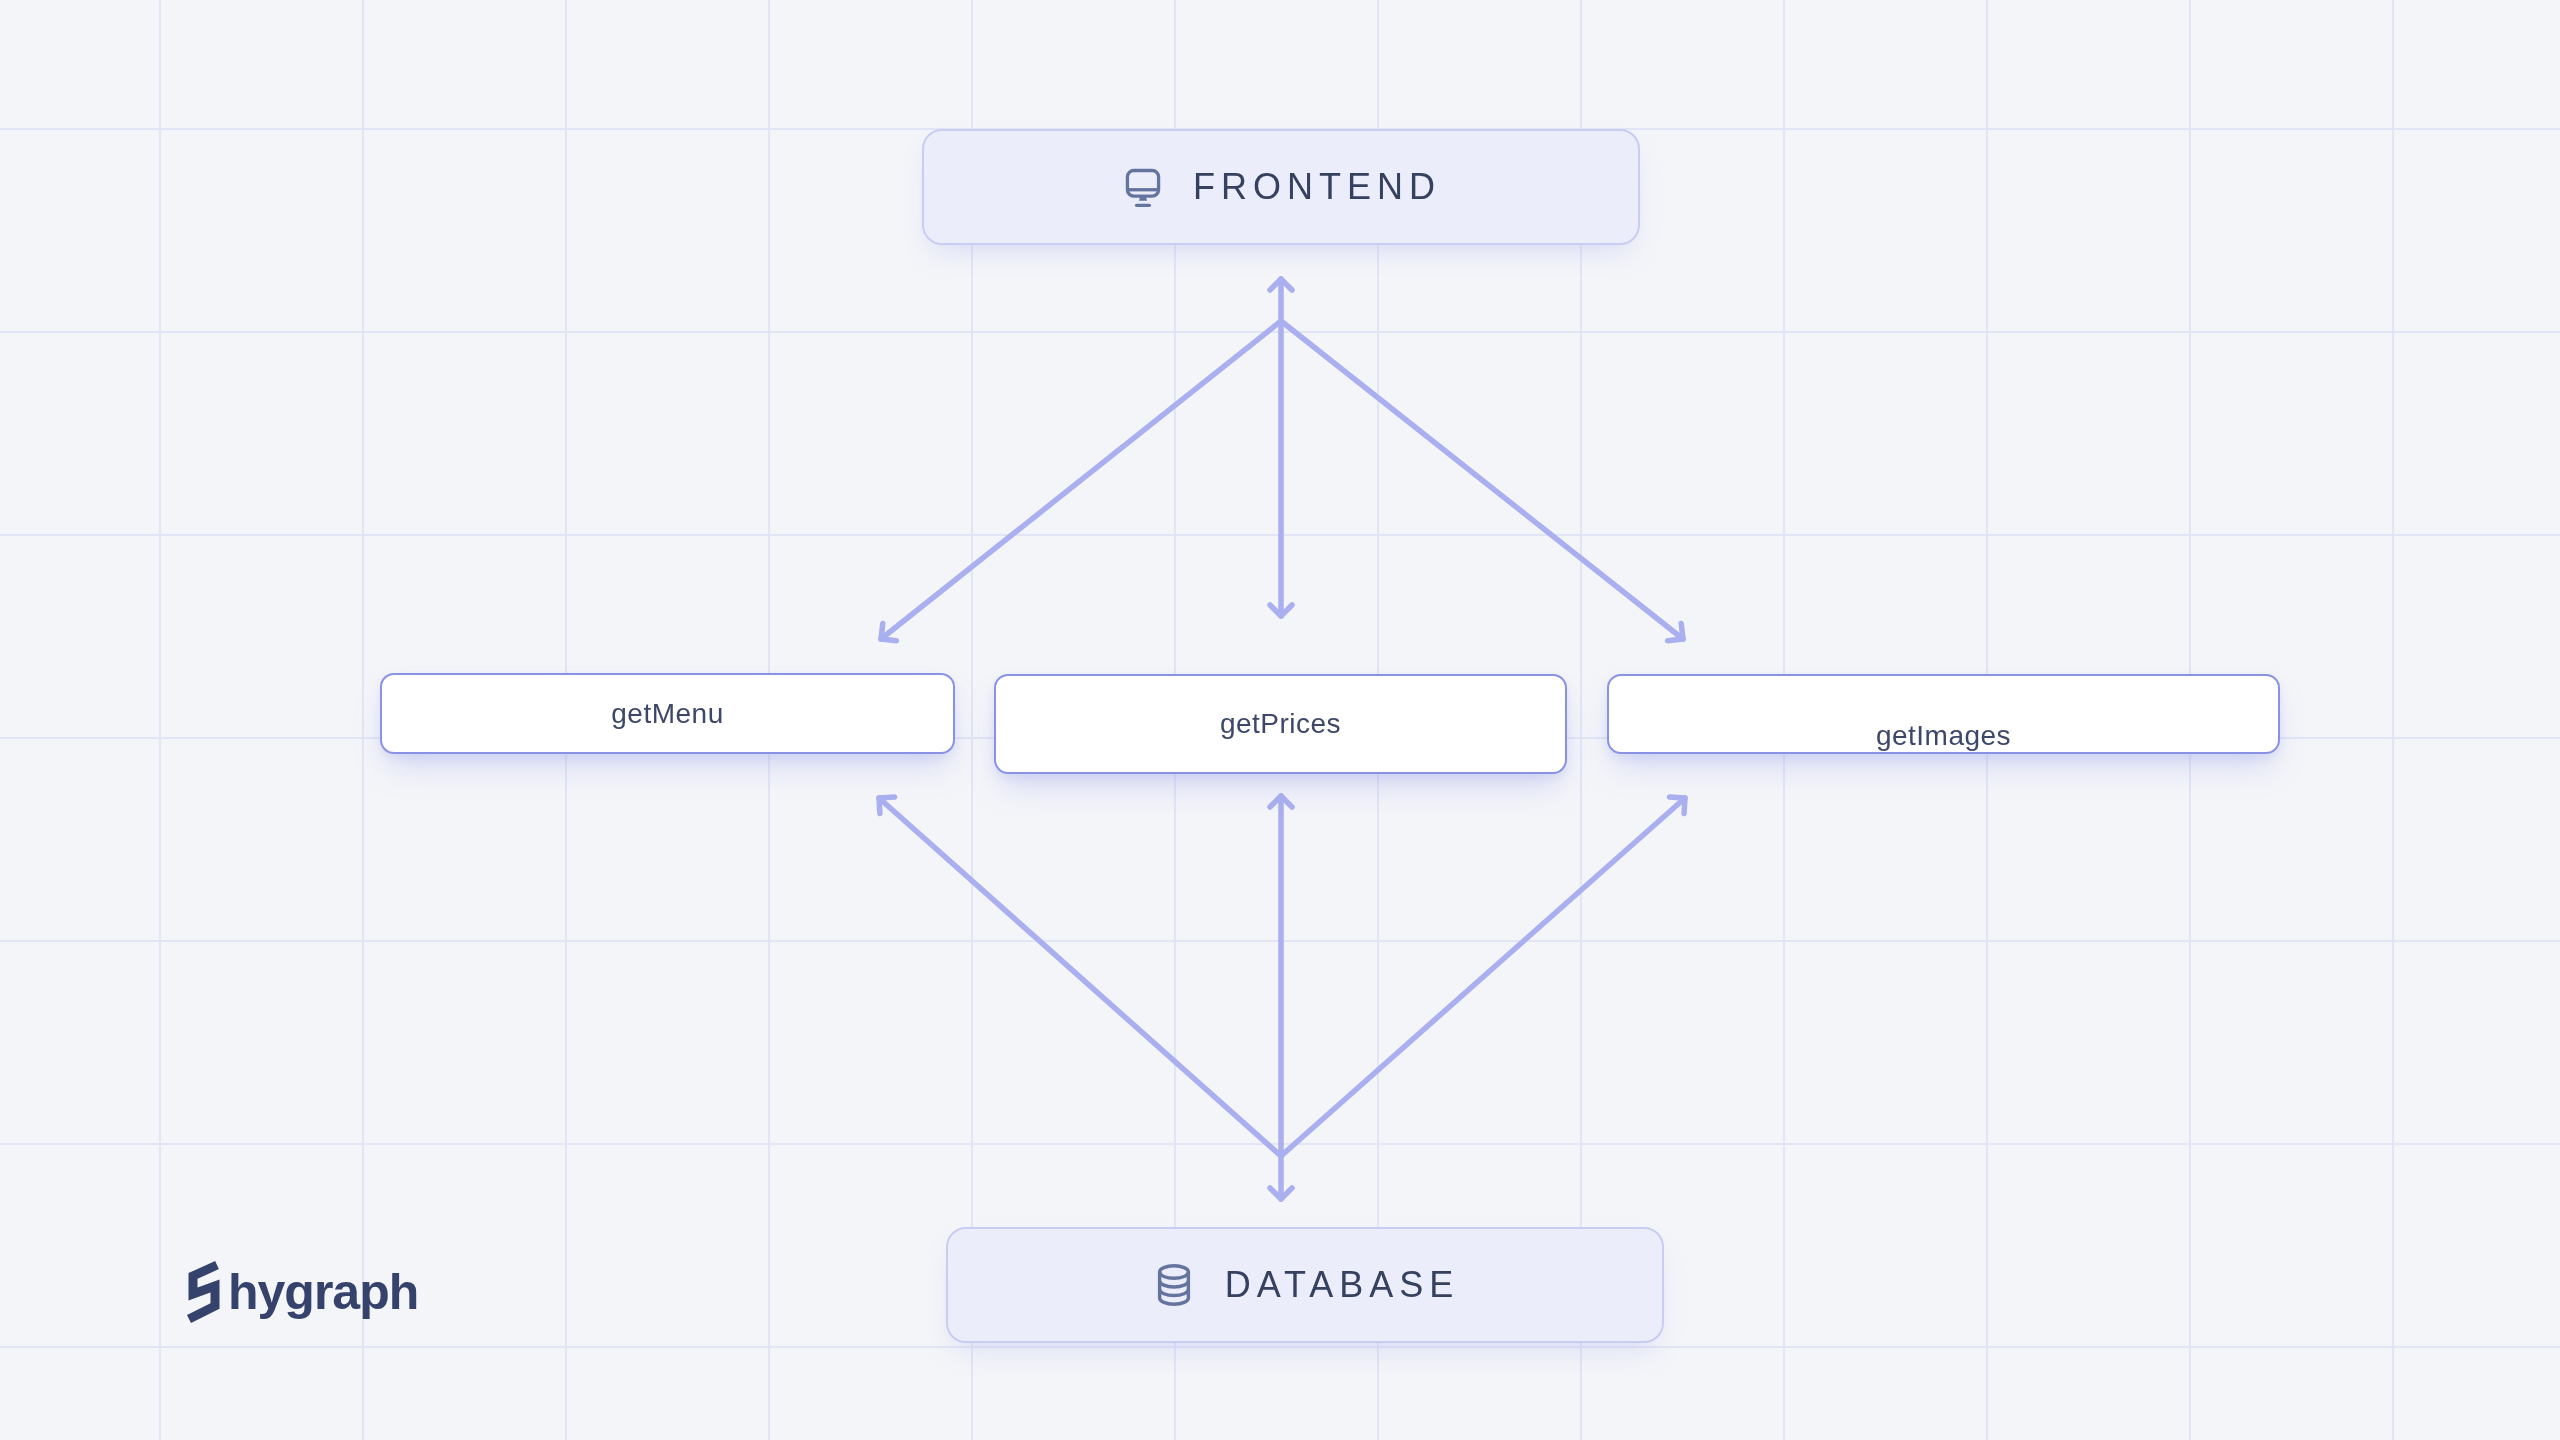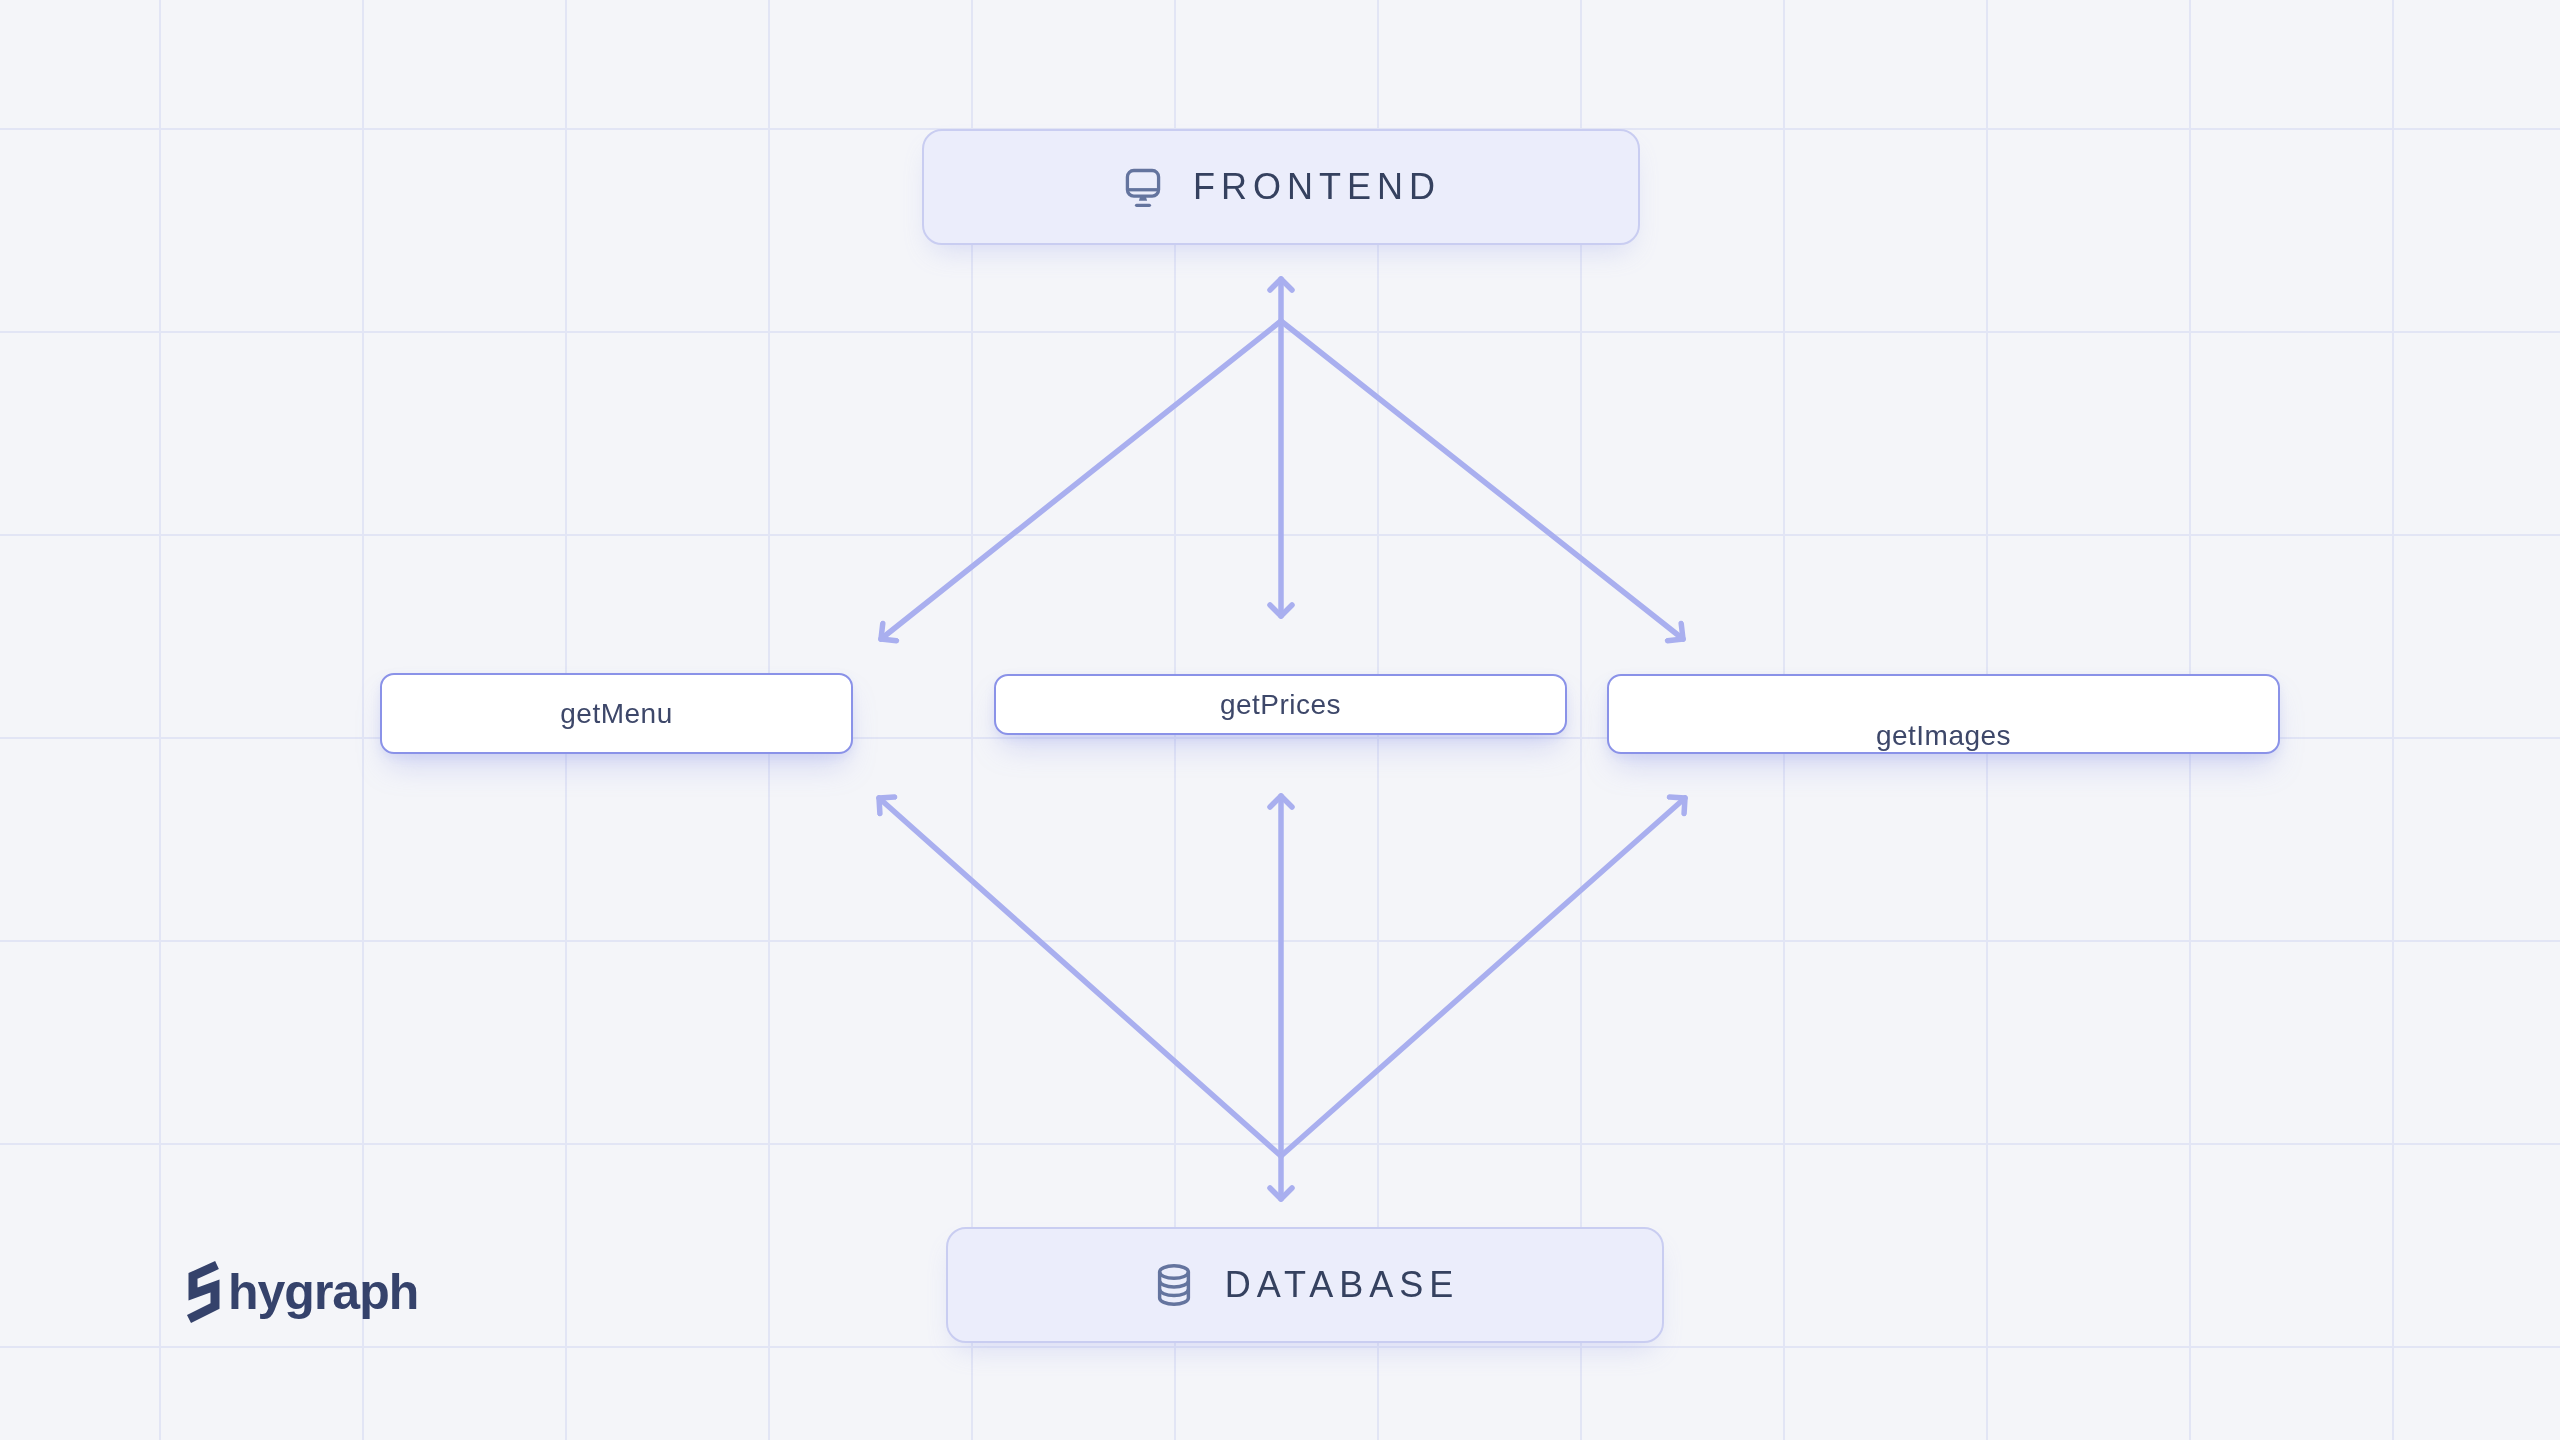--- a/index.html
+++ b/index.html
@@ -55,22 +55,22 @@
     box-shadow: 0 18px 30px -8px rgba(144,152,233,0.35), 0 4px 10px rgba(144,152,233,0.15);
   }
   .node-fn .node-label {
     font-size: 28px;
     font-weight: 500;
     letter-spacing: 0.5px;
     color: #3D4769;
   }
   #node-frontend  { left: 922px;  top: 129px;  width: 718px; height: 116px; }
   #node-database  { left: 946px;  top: 1227px; width: 718px; height: 116px; }
-  #node-getmenu   { left: 380px;  top: 673px;  width: 473px; height: 81px; }
-  #node-getprices { left: 994px;  top: 674px;  width: 573px; height: 61px; }
+  #node-getmenu   { left: 380px;  top: 673px;  width: 575px; height: 81px; }
+  #node-getprices { left: 994px;  top: 674px;  width: 573px; height: 100px; }
   #node-getimages { left: 1607px; top: 674px;  width: 673px; height: 80px; align-items: flex-end; }
   .node-icon { display: flex; align-items: center; justify-content: center; }
   .logo {
     position: absolute;
     left: 180px;
     top: 1260px;
     display: flex;
     align-items: center;
     gap: 0;
   }

